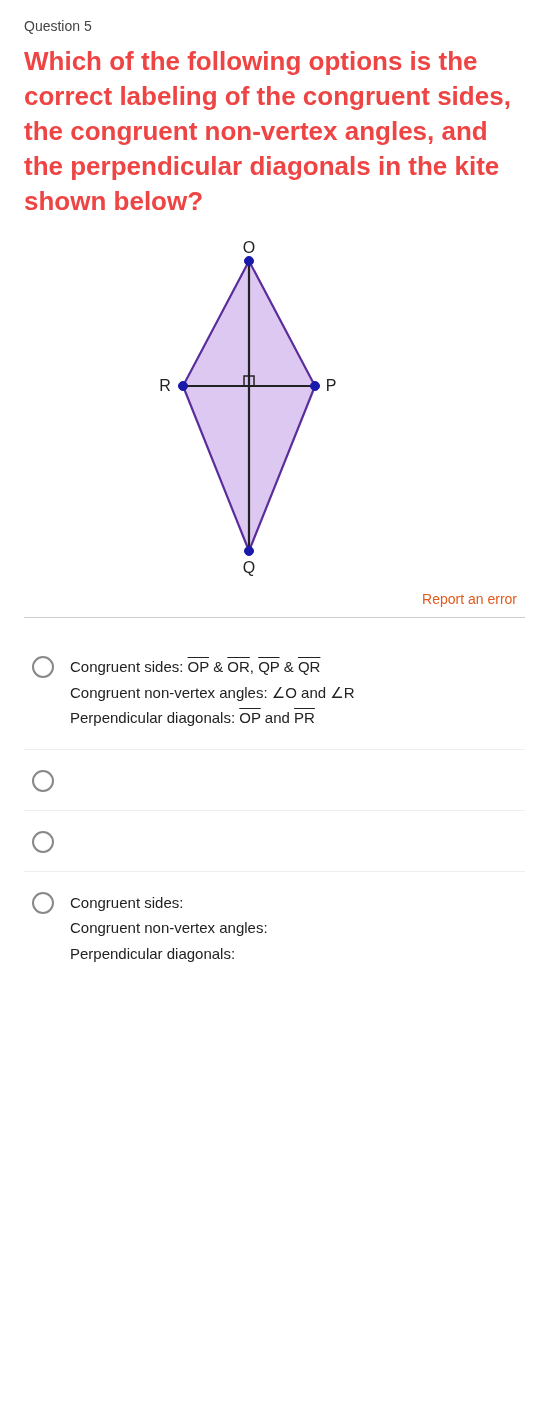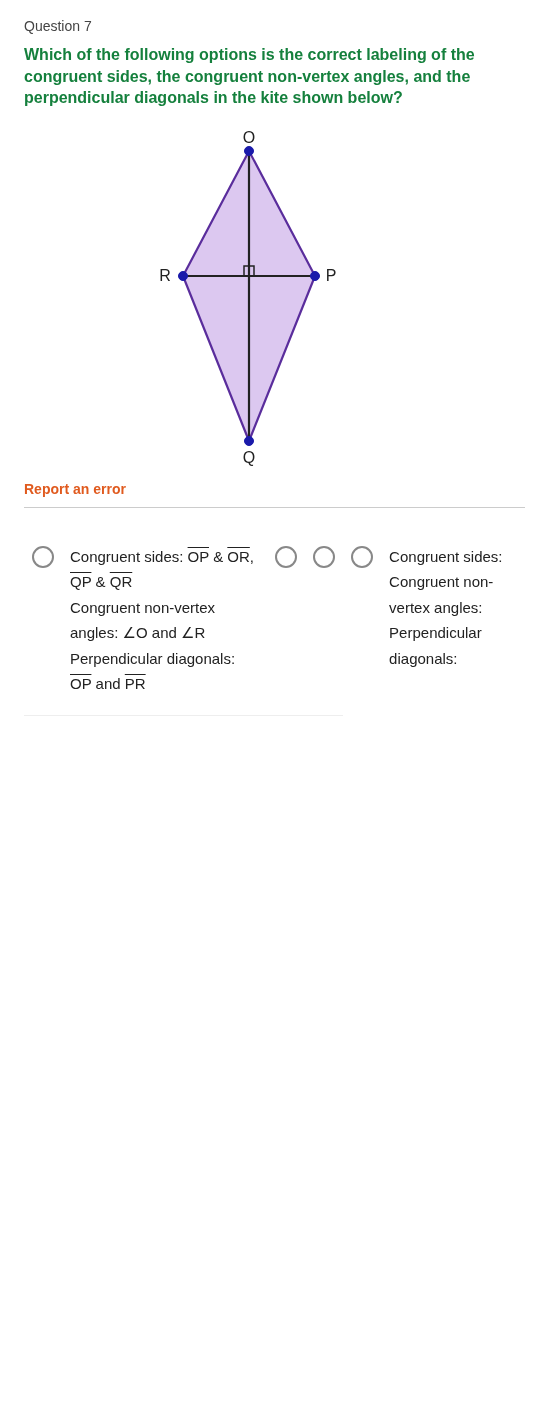--- a/index.html
+++ b/index.html
@@ -13,54 +13,53 @@
     .page {
       padding: 18px 24px 30px 24px;
     }
     .question-label {
       font-size: 14px;
       color: #444;
       margin-bottom: 10px;
       font-family: Arial, sans-serif;
     }
     .question-text {
-      font-size: 16px;
+      font-size: 26px;
       font-weight: bold;
       line-height: 1.35;
       margin-bottom: 22px;
-      color: #15803d;
+      color: #ef4444;
       font-family: Arial, sans-serif;
     }
     .kite-container {
       display: flex;
       justify-content: center;
       margin-bottom: 10px;
     }
     .report-error-row {
       display: flex;
-      justify-content: flex-start;
+      justify-content: flex-end;
       padding-right: 8px;
       margin-bottom: 10px;
-      font-weight: bold;
     }
     .report-error-link {
       color: #e05a1e;
       font-size: 14px;
       font-family: Arial, sans-serif;
       cursor: pointer;
       text-decoration: none;
     }
     .divider {
       border: none;
       border-top: 1px solid #ccc;
       margin: 0 0 18px 0;
     }
     .options-section {
       display: flex;
-      flex-direction: row;
+      flex-direction: column;
       gap: 0px;
     }
     .option-item {
       display: flex;
       align-items: flex-start;
       padding: 18px 8px 18px 8px;
       border-bottom: 1px solid #eee;
       gap: 16px;
     }
     .option-item:last-child {
@@ -89,21 +88,21 @@
       font-style: normal;
     }
     svg.kite-svg {
       display: block;
     }
   </style>
 </head>
 <body>
 
 <div class="page">
-  <div class="question-label">Question 7</div>
+  <div class="question-label">Question 5</div>
   <div class="question-text">Which of the following options is the correct labeling of the congruent sides, the congruent non-vertex angles, and the perpendicular diagonals in the kite shown below?</div>
 
   <div class="kite-container">
 
     <svg class="kite-svg" width="280" height="340" viewBox="0 0 280 340">
 
       <polygon points="114,20 48,145 114,310 180,145" fill="#e8d8f5" stroke="none"></polygon>
 
       <polygon points="114,20 48,145 114,310 180,145" fill="#dcc8f0" stroke="#5a2d9c" stroke-width="2.2"></polygon>
 

